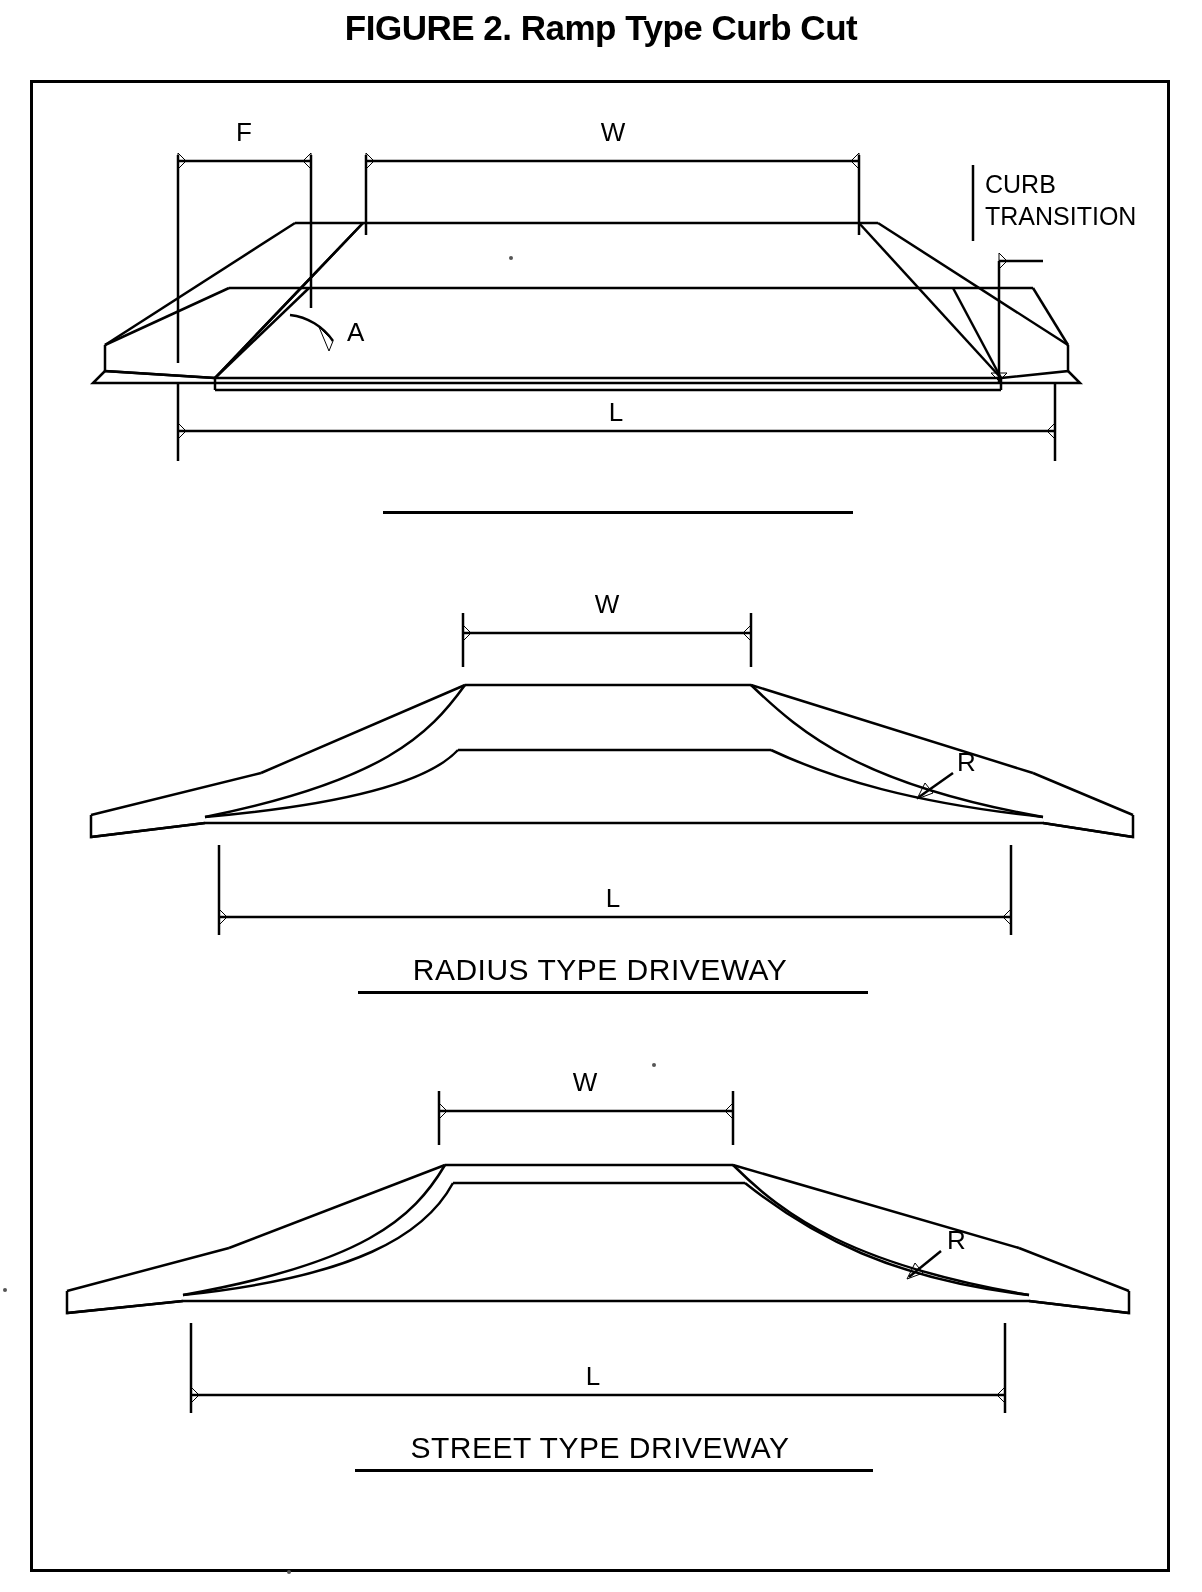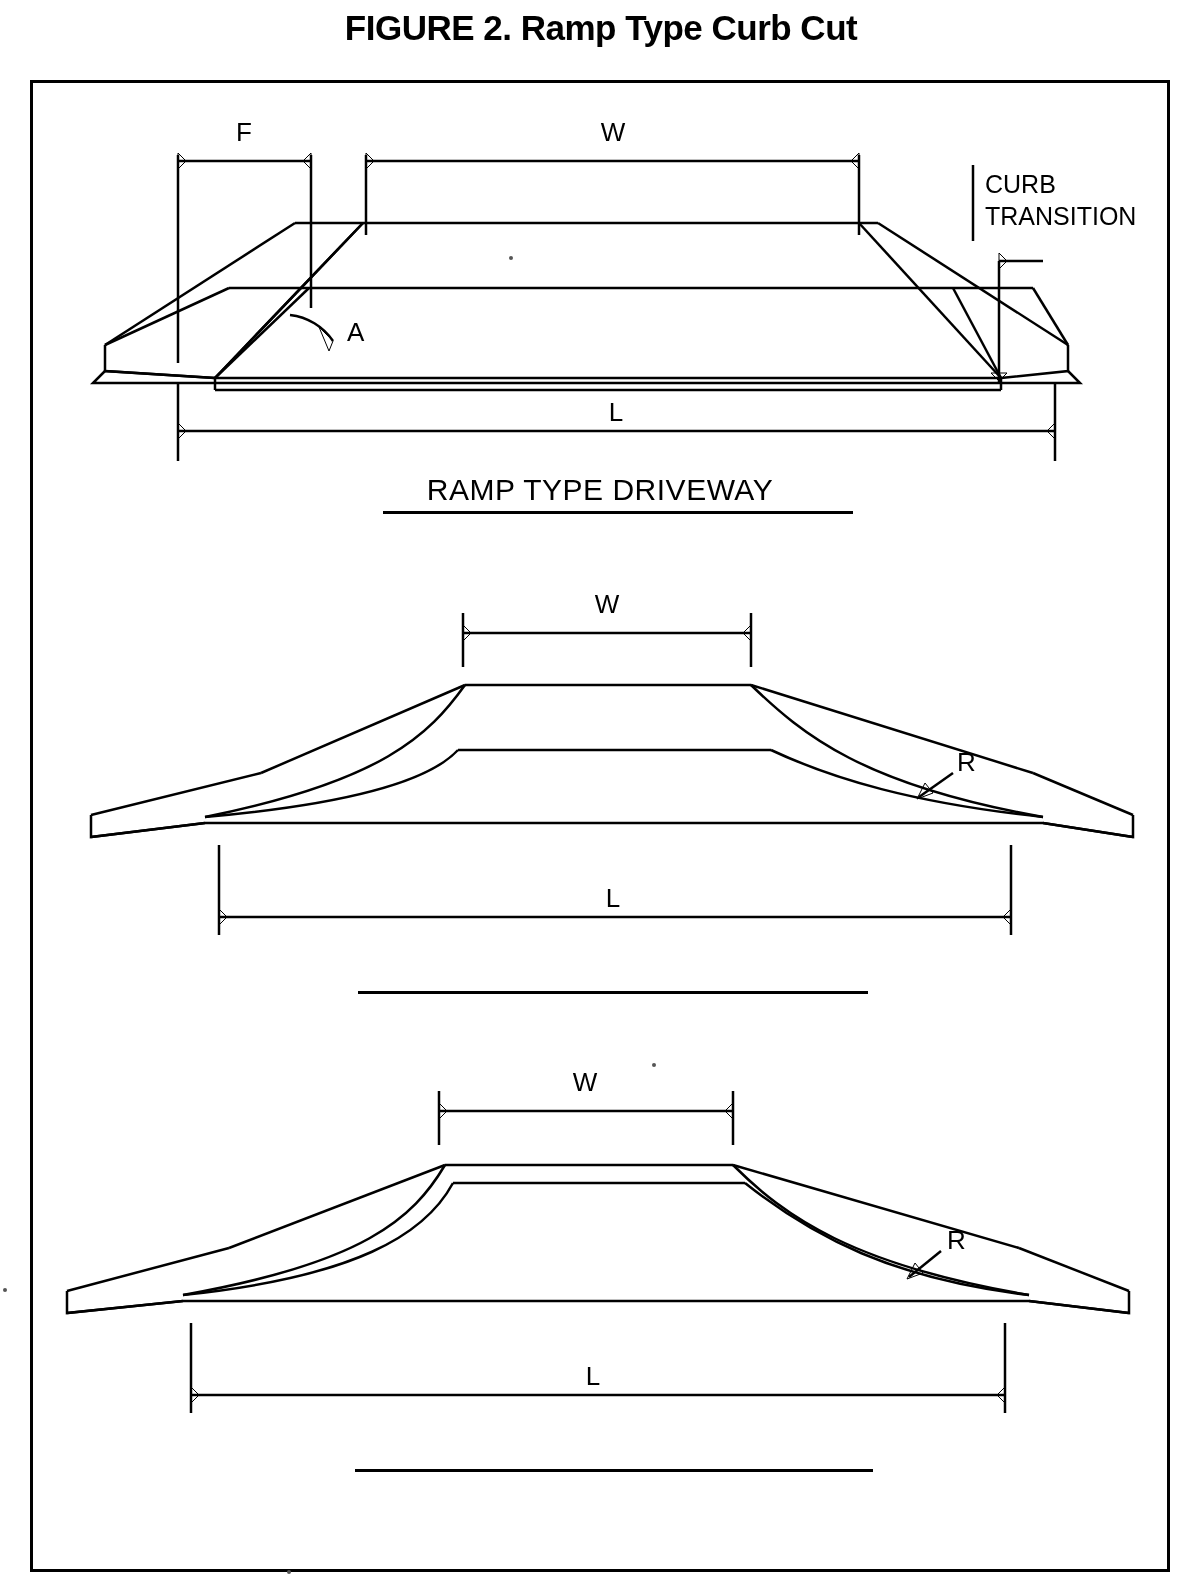--- a/index.html
+++ b/index.html
@@ -150,21 +150,20 @@
 
       <g>
         <line class="ln" x1="145" y1="300" x2="145" y2="378" stroke-width="2.5"></line>
         <line class="ln" x1="1022" y1="300" x2="1022" y2="378" stroke-width="2.5"></line>
         <line class="ln" x1="145" y1="348" x2="1022" y2="348" stroke-width="2.5"></line>
         <path class="ln" d="M145 340 L153 348 L145 356 Z" fill="#000"></path>
         <path class="ln" d="M1022 340 L1014 348 L1022 356 Z" fill="#000"></path>
       </g>
       <text class="lbl" x="583" y="338" text-anchor="middle">L</text>
     </svg>
-    <div class="panel-caption" style="top:390px;">RAMP TYPE DRIVEWAY</div>
     <div class="caption-underline" style="left:350px;top:428px;width:470px;"></div>
   </div>
 
   <div class="panel" style="top:462px;height:470px;">
     <svg width="1134" height="420" viewBox="0 0 1134 420">
 
       <g>
         <line class="ln" x1="430" y1="68" x2="430" y2="122" stroke-width="2.5"></line>
         <line class="ln" x1="718" y1="68" x2="718" y2="122" stroke-width="2.5"></line>
         <line class="ln" x1="430" y1="88" x2="718" y2="88" stroke-width="2.5"></line>
@@ -201,20 +200,21 @@
 
       <g>
         <line class="ln" x1="186" y1="300" x2="186" y2="390" stroke-width="2.5"></line>
         <line class="ln" x1="978" y1="300" x2="978" y2="390" stroke-width="2.5"></line>
         <line class="ln" x1="186" y1="372" x2="978" y2="372" stroke-width="2.5"></line>
         <path class="ln" d="M186 364 L194 372 L186 380 Z" fill="#000"></path>
         <path class="ln" d="M978 364 L970 372 L978 380 Z" fill="#000"></path>
       </g>
       <text class="lbl" x="580" y="362" text-anchor="middle">L</text>
     </svg>
+    <div class="panel-caption" style="top:408px;">RADIUS TYPE DRIVEWAY</div>
     <div class="caption-underline" style="left:325px;top:446px;width:510px;"></div>
   </div>
 
   <div class="panel" style="top:940px;height:470px;">
     <svg width="1134" height="420" viewBox="0 0 1134 420">
 
       <g>
         <line class="ln" x1="406" y1="68" x2="406" y2="122" stroke-width="2.5"></line>
         <line class="ln" x1="700" y1="68" x2="700" y2="122" stroke-width="2.5"></line>
         <line class="ln" x1="406" y1="88" x2="700" y2="88" stroke-width="2.5"></line>
@@ -251,20 +251,21 @@
 
       <g>
         <line class="ln" x1="158" y1="300" x2="158" y2="390" stroke-width="2.5"></line>
         <line class="ln" x1="972" y1="300" x2="972" y2="390" stroke-width="2.5"></line>
         <line class="ln" x1="158" y1="372" x2="972" y2="372" stroke-width="2.5"></line>
         <path class="ln" d="M158 364 L166 372 L158 380 Z" fill="#000"></path>
         <path class="ln" d="M972 364 L964 372 L972 380 Z" fill="#000"></path>
       </g>
       <text class="lbl" x="560" y="362" text-anchor="middle">L</text>
     </svg>
+    <div class="panel-caption" style="top:408px;">STREET TYPE DRIVEWAY</div>
     <div class="caption-underline" style="left:322px;top:446px;width:518px;"></div>
   </div>
 
 </div>
 
 <div class="speck" style="left:287px;top:1570px;"></div>
 <div class="speck" style="left:3px;top:1288px;"></div>
 <div class="speck" style="left:652px;top:1063px;"></div>
 <div class="speck" style="left:509px;top:256px;"></div>
 

